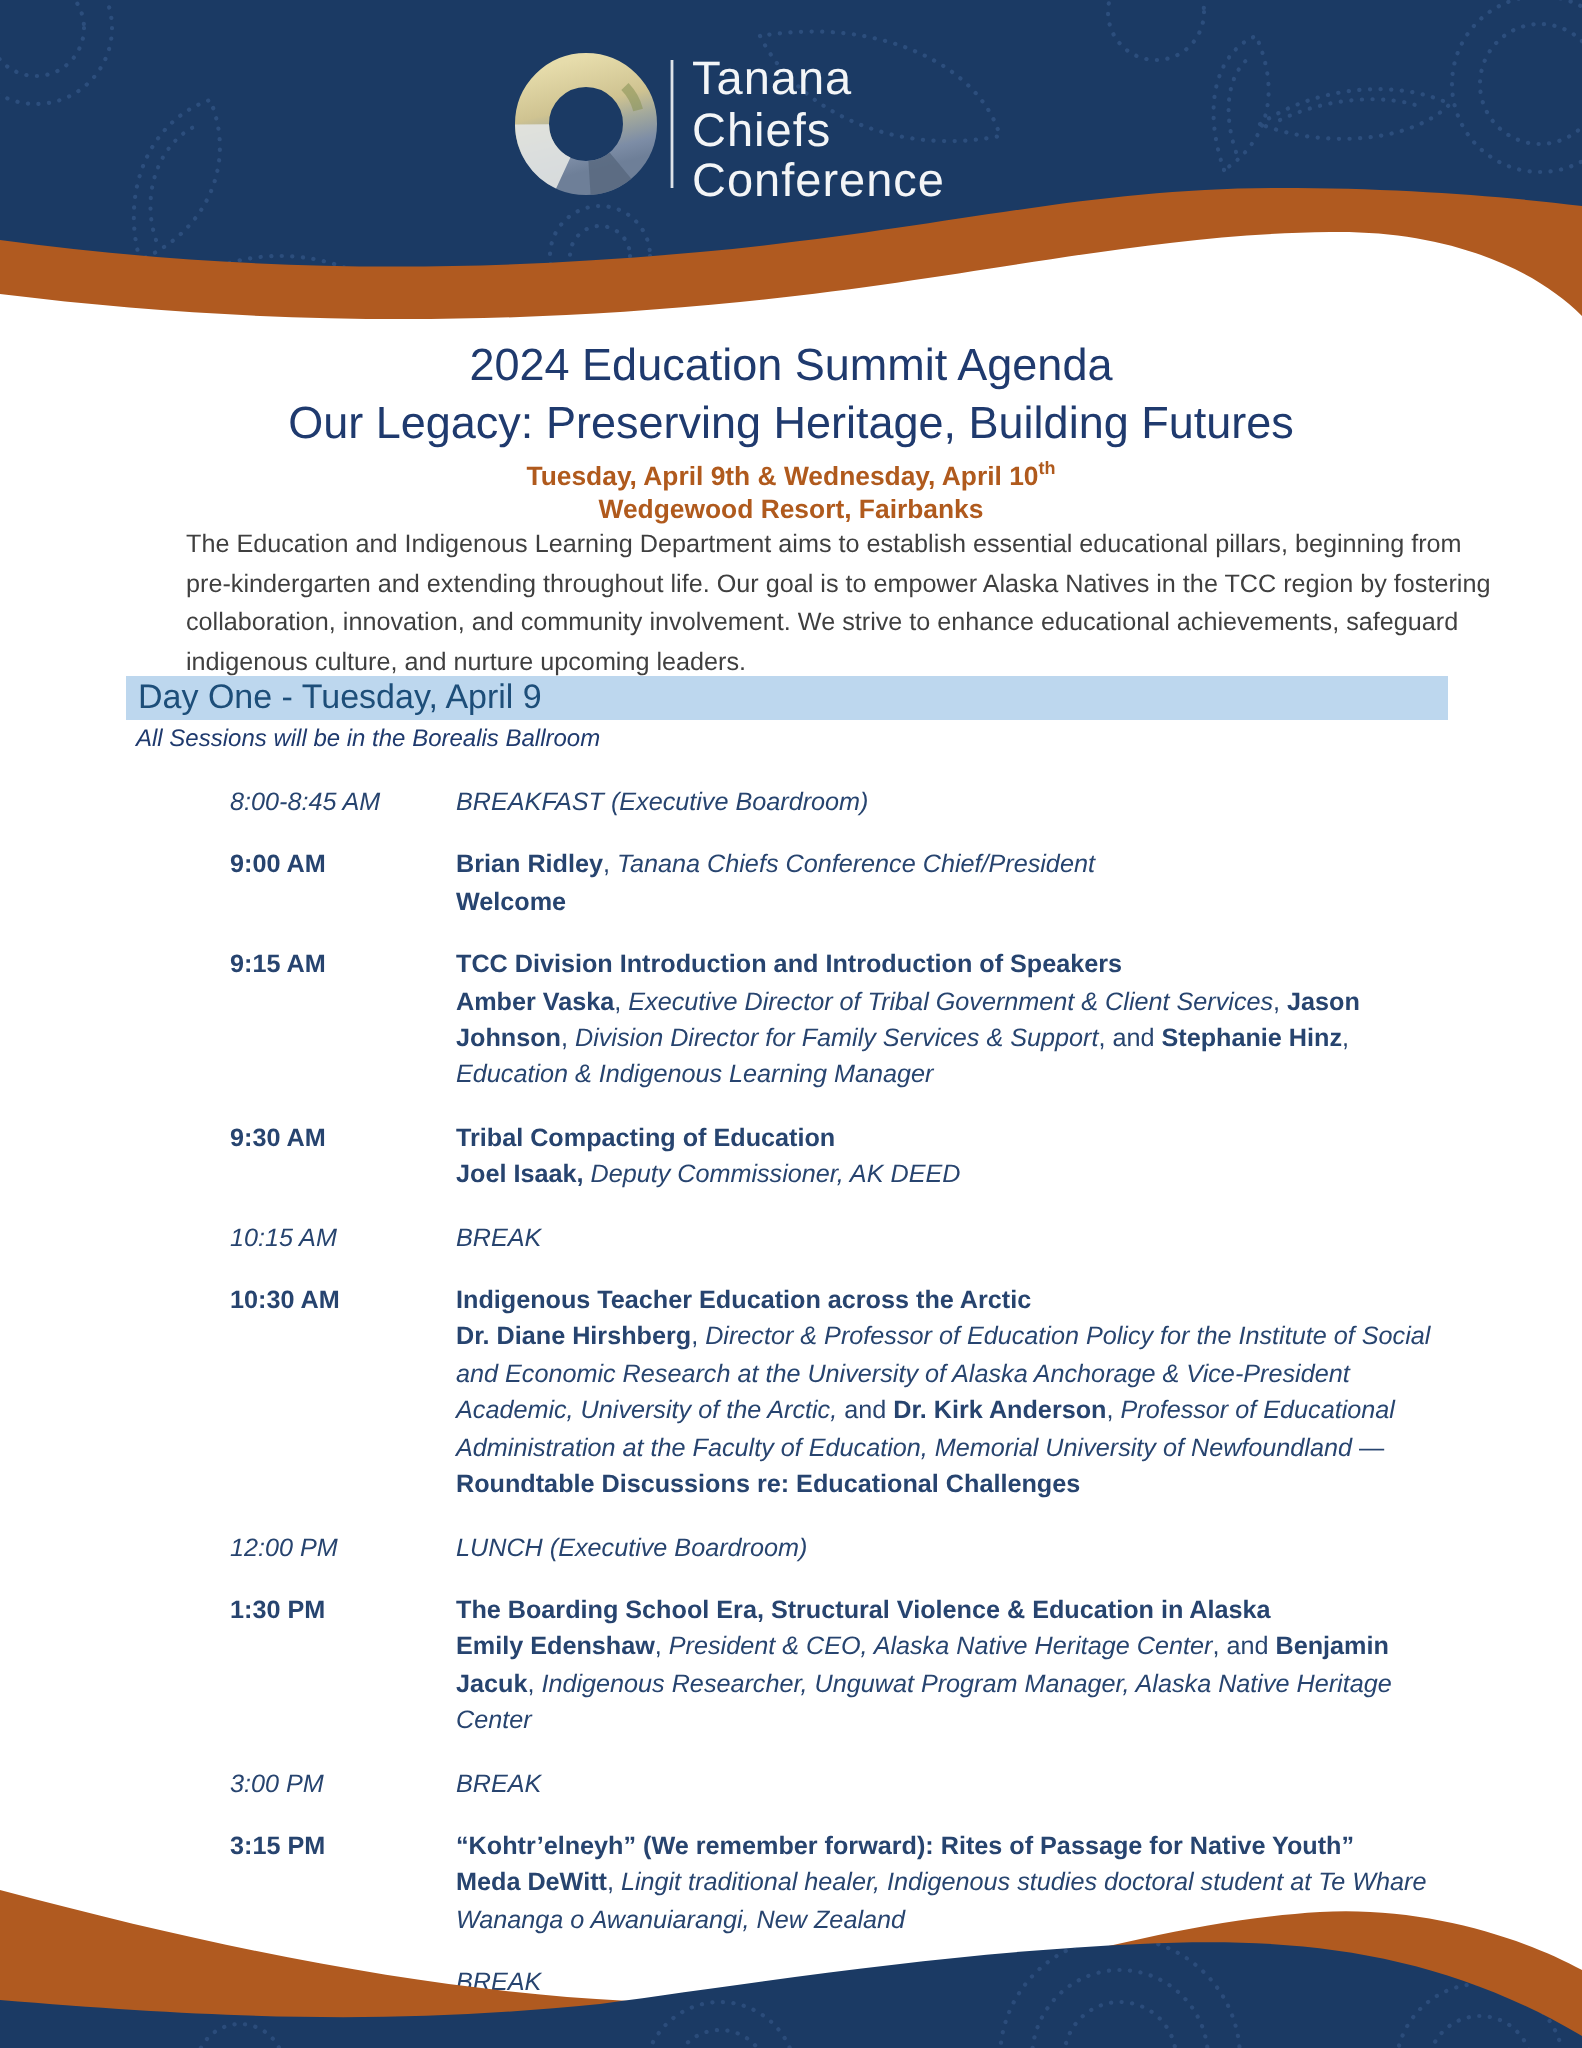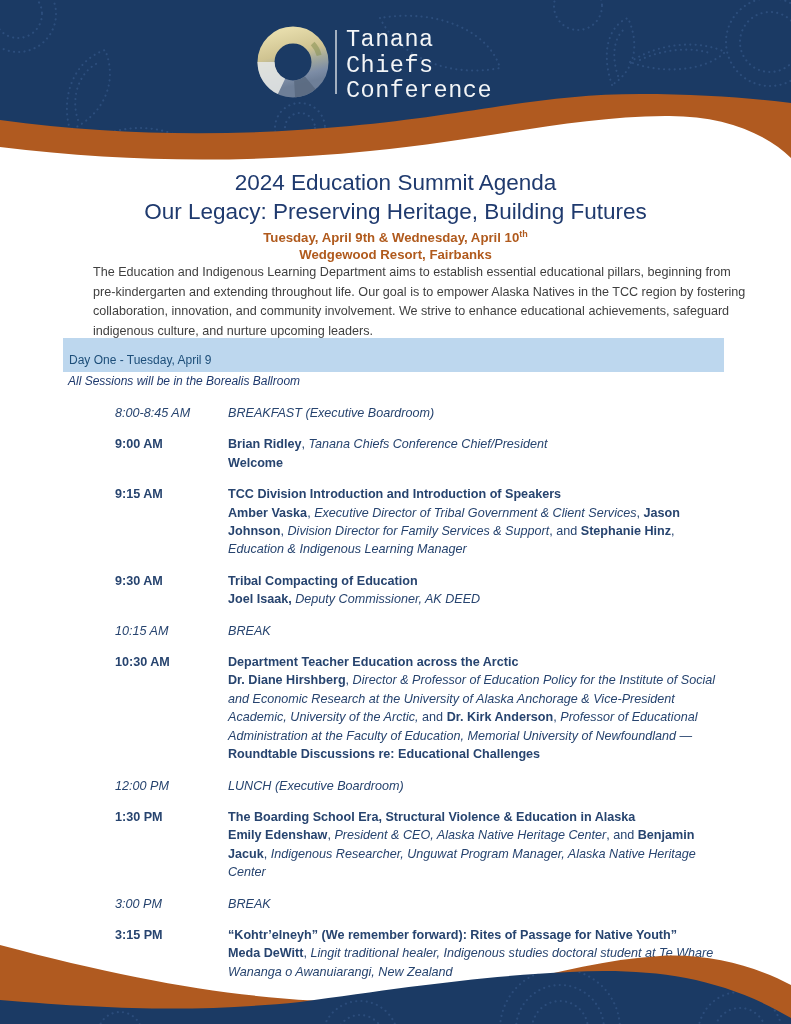--- a/index.html
+++ b/index.html
@@ -9,36 +9,36 @@
     position:relative; width:791px; height:1024px; margin:0 auto;
     background:#fff; overflow:hidden;
     --navy:#1b3a64; --orange:#b05a20; --title-text:#1f3a6e; --accent-text:#b05a1d;
     --bar-bg:#bdd7ee; --bar-text:#1d4e79; --body-text:#3f3f3f; --sched-text:#27446f;
   }
   .hdr-svg, .ftr-svg { position:absolute; left:0; display:block; }
   .hdr-svg { top:0; }
   .ftr-svg { bottom:0; }
   .logo-text {
     position:absolute; left:346px; top:27px;
-    font-family:Liberation Mono, monospace; font-size:23.5px; line-height:25.5px;
+    font-family:Liberation Sans, sans-serif; font-size:23.5px; line-height:25.5px;
     color:#f3f5f7; letter-spacing:.5px;
   }
   .title-block { position:absolute; top:168px; left:0; width:791px; text-align:center; }
   .title-line { font-size:22.5px; font-weight:normal; color:var(--title-text); line-height:29px; }
   .date-line, .venue-line { font-size:13.2px; font-weight:bold; color:var(--accent-text); line-height:16.5px; }
   .date-line { margin-top:0; }
   .date-line sup { font-size:9px; }
   .intro {
     position:absolute; left:67px; top:263px; width:663px;
     font-size:12.6px; line-height:19.5px; color:var(--body-text);margin-left:26px;
   }
   .content { position:absolute; left:63px; top:338px; width:661px; }
   .day-bar {
     background:var(--bar-bg); color:var(--bar-text);
-    font-size:12px; line-height:21px; padding:12px 0 1px 6px;
+    font-size:17px; line-height:21px; padding:0 0 1px 6px;
   }
   .day-note {
     margin:2px 0 0 5px; font-size:12px; font-weight:normal; font-style:italic;
     color:var(--title-text);
   }
   .schedule { margin-top:16px; }
   .row { display:flex; margin-bottom:13px; color:var(--sched-text); font-size:12.6px; line-height:18.4px; }
   .time { width:118px; flex:0 0 118px; padding-left:5px; font-weight:bold;margin-left:47px; }
   .time.it { font-weight:normal; font-style:italic; }
   .cdetail { flex:1; padding-right:2px; }
@@ -146,21 +146,21 @@
         </div>
         <div class="row">
           <div class="time it">10:15 AM</div>
           <div class="cdetail">
             <div><span class="s-i">BREAK</span></div>
           </div>
         </div>
         <div class="row">
           <div class="time">10:30 AM</div>
           <div class="cdetail">
-            <div><span class="s-b">Department Teacher Education across the Arctic</span></div>
+            <div><span class="s-b">Indigenous Teacher Education across the Arctic</span></div>
             <div><span class="s-b">Dr. Diane Hirshberg</span><span class="s-r">, </span><span class="s-i">Director &amp; Professor of Education Policy for the Institute of Social and Economic Research at the University of Alaska Anchorage &amp; Vice-President Academic, University of the Arctic,</span><span class="s-r"> and </span><span class="s-b">Dr. Kirk Anderson</span><span class="s-r">, </span><span class="s-i">Professor of Educational Administration at the Faculty of Education, Memorial University of Newfoundland</span><span class="s-r"> — </span><span class="s-b">Roundtable Discussions re: Educational Challenges</span></div>
           </div>
         </div>
         <div class="row">
           <div class="time it">12:00 PM</div>
           <div class="cdetail">
             <div><span class="s-i">LUNCH (Executive Boardroom)</span></div>
           </div>
         </div>
         <div class="row">

